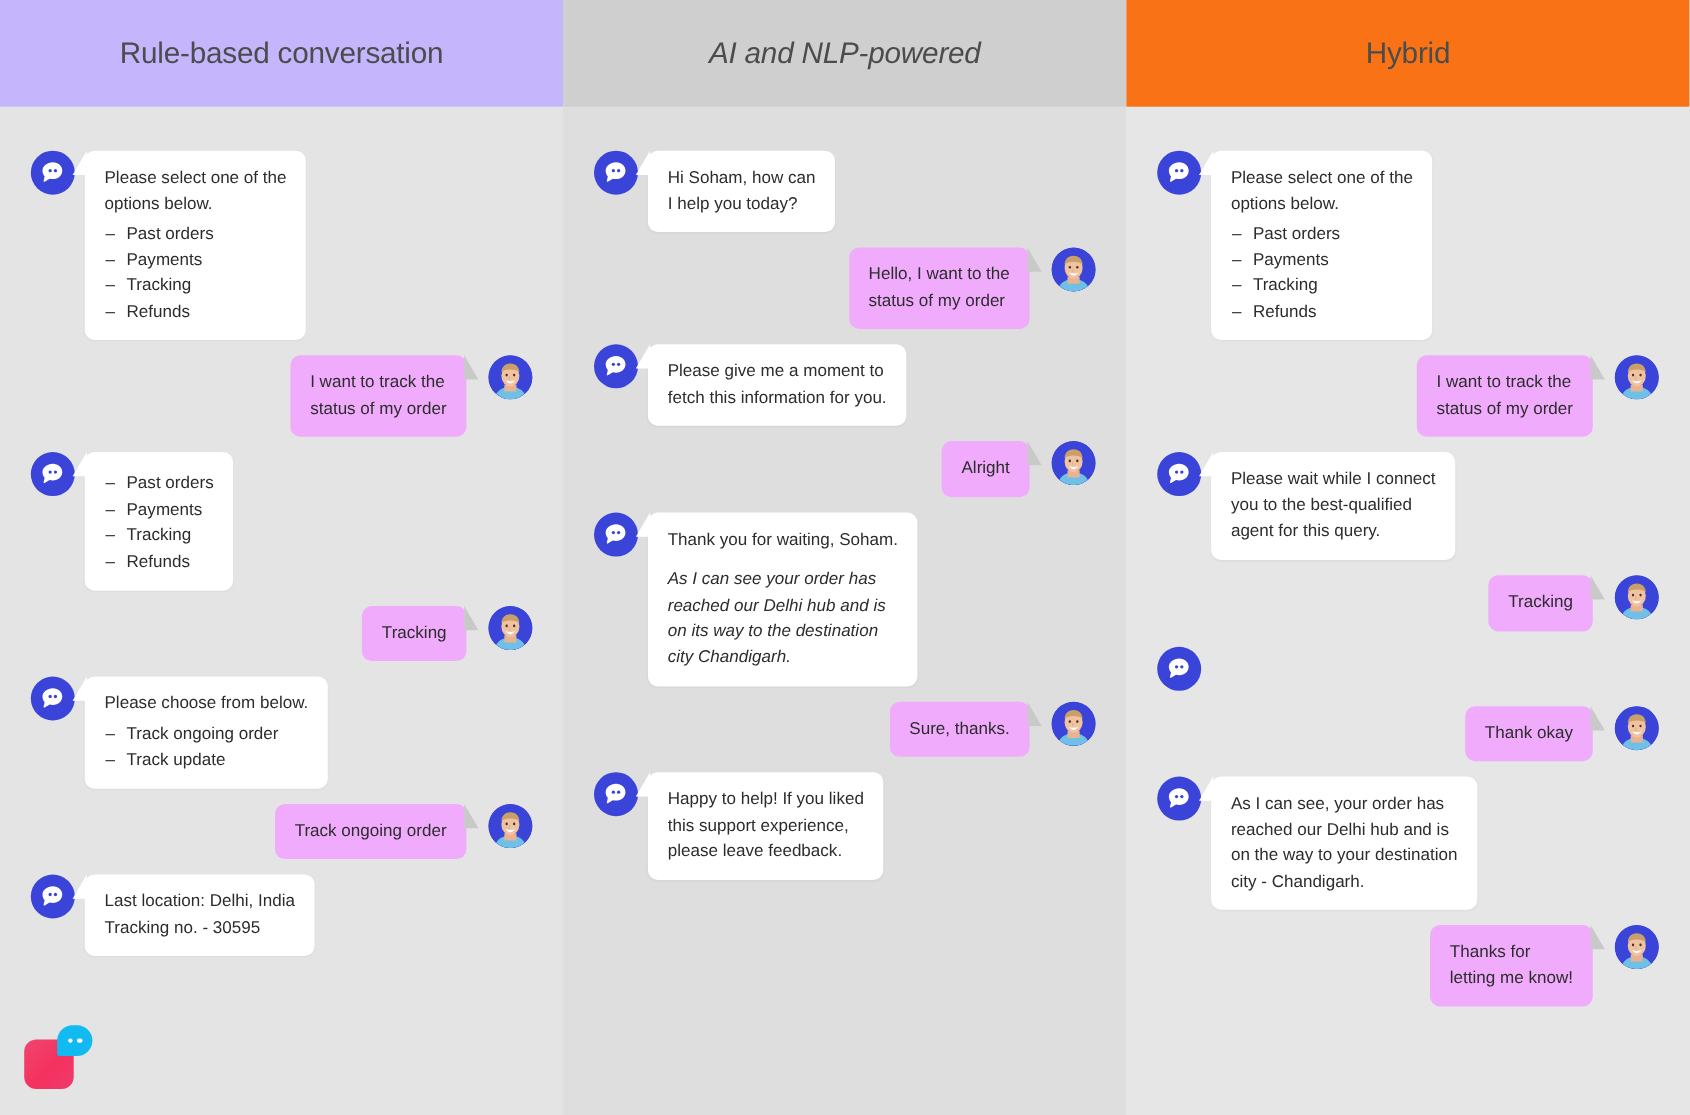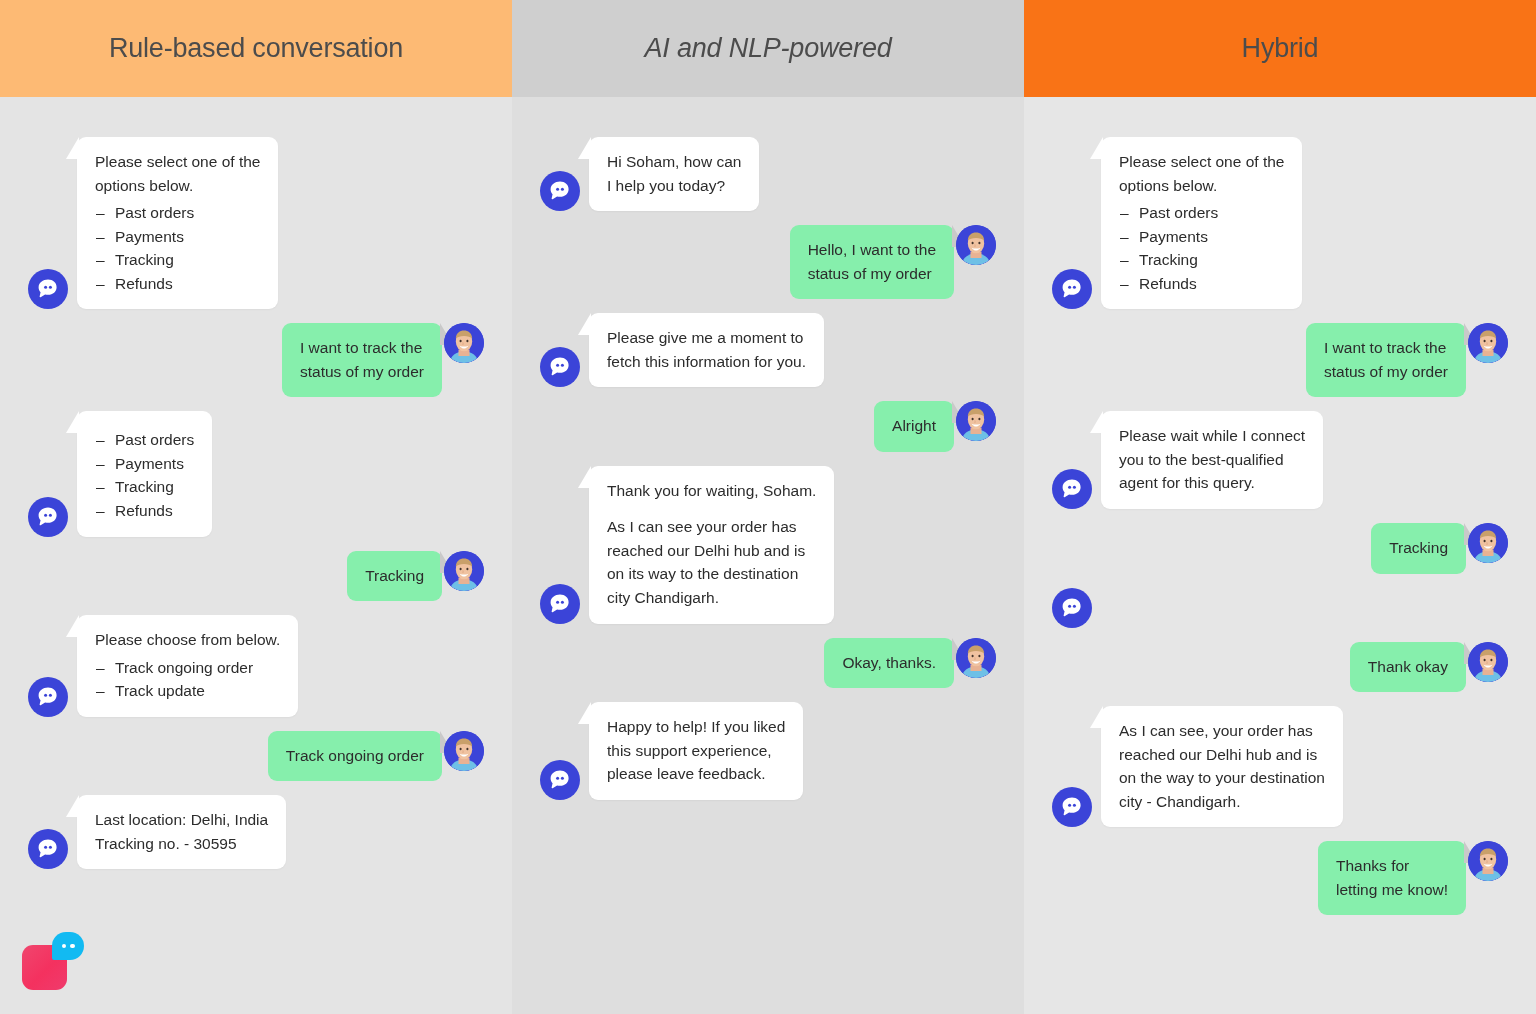--- a/index.html
+++ b/index.html
@@ -22,21 +22,21 @@
   }
   .col-0{background:#e4e4e4;}
   .col-1{background:#dedede;}
   .col-2{background:#e6e6e6;}
 
   .col-head{
     height:97px;
     display:flex;align-items:center;justify-content:center;
     box-sizing:border-box;
   }
-  .col-0 .col-head{background:#fdba74;}
+  .col-0 .col-head{background:#c4b5fd;}
   .col-1 .col-head{background:#cfcfcf;font-style:italic;}
   .col-2 .col-head{background:#f97316;}
 
   .col-title{
     font-size:27px;
     font-weight:500;
     color:#4c4c4c;
     letter-spacing:-0.2px;
     white-space:nowrap;
   }
@@ -44,21 +44,21 @@
   .thread{
     padding:40px 28px 0 28px;
     box-sizing:border-box;
   }
 
   .msg{
     display:flex;
     align-items:flex-start;
     margin-bottom:14px;
   }
-  .msg.bot{justify-content:flex-start;align-items:flex-end;}
+  .msg.bot{justify-content:flex-start;}
   .msg.user{justify-content:flex-end;}
 
   .avatar{
     width:40px;height:40px;
     border-radius:50%;
     flex:0 0 40px;
     position:relative;
     overflow:hidden;
   }
   
@@ -93,36 +93,36 @@
   .bubble.bot-b:before{
     content:"";
     position:absolute;
     left:-11px;top:0;
     width:0;height:0;
     border-style:solid;
     border-width:0 0 22px 13px;
     border-color:transparent transparent #ffffff transparent;
   }
   .bubble.user-b{
-    background:#86efac;
+    background:#f0abfc;
     border-radius:9px;
-    margin-right:2px;
+    margin-right:20px;
   }
   
   .bubble.user-b:after{
     content:"";
     position:absolute;
     right:-11px;top:0;
     width:0;height:0;
     border-style:solid;
     border-width:0 13px 22px 0;
     border-color:transparent transparent #c9c9c9 transparent;
   }
   .bubble p{margin:0;}
-  .bubble p + p{margin-top:13px;}
+  .bubble p + p{margin-top:13px;font-style:italic;}
   .opts{
     margin:4px 0 0 0;
     padding:0;
     list-style:none;
   }
   .opts li{
     padding-left:20px;
     position:relative;
   }
   .opts li:before{
@@ -401,21 +401,21 @@
               <circle cx="15.4" cy="11.2" r="1.5" fill="#3b44d8"></circle>
             </svg>
           </div>
           <div class="bubble bot-b">
             <p>Thank you for waiting, Soham.</p>
             <p>As I can see your order has<br>reached our Delhi hub and is<br>on its way to the destination<br>city Chandigarh.</p>
           </div>
         </div>
         <div class="msg user">
           <div class="bubble user-b">
-            <p>Okay, thanks.</p>
+            <p>Sure, thanks.</p>
           </div>
           <div class="avatar user-av">
             <svg viewBox="0 0 40 40" aria-hidden="true">
               <defs>
                 <clipPath id="cc">
                   <circle cx="20" cy="20" r="20"></circle>
                 </clipPath>
               </defs>
               <g clip-path="url(#cc)">
                 <rect width="40" height="40" fill="#3b44d8"></rect>

